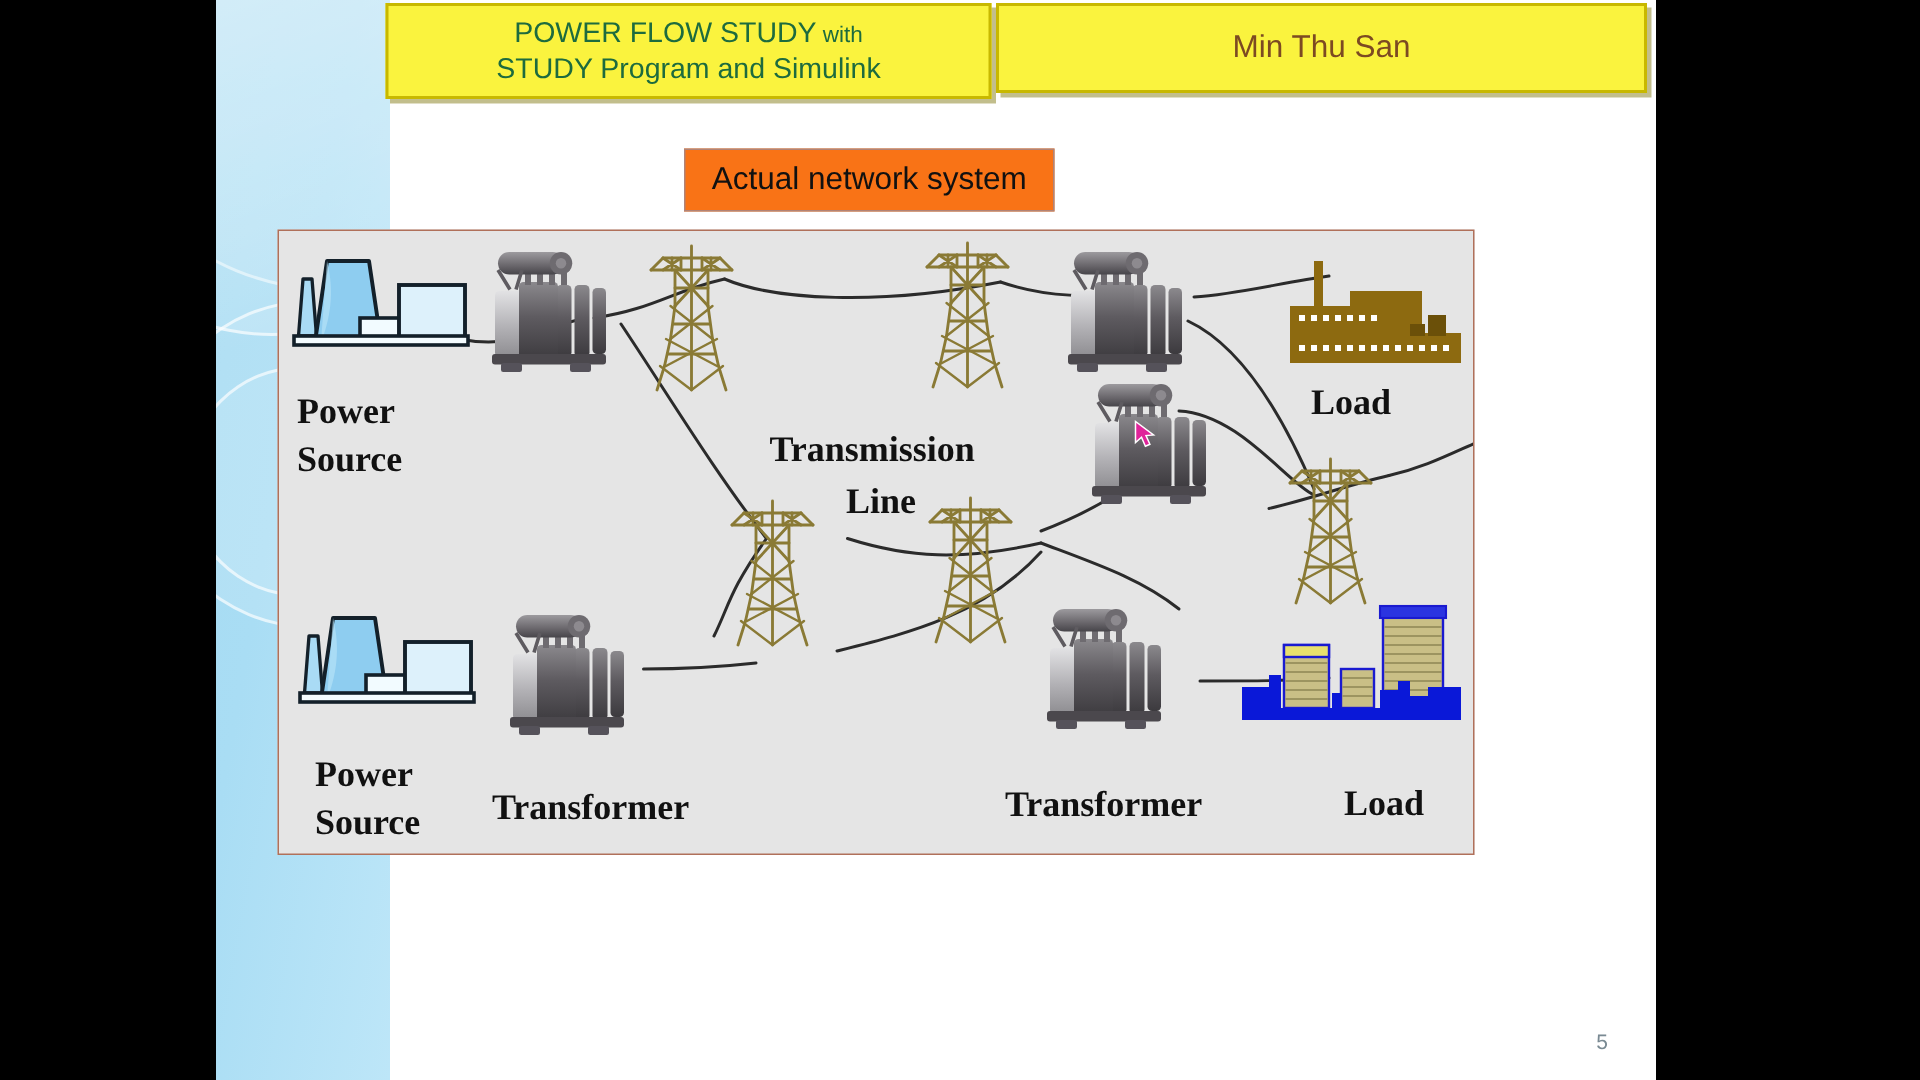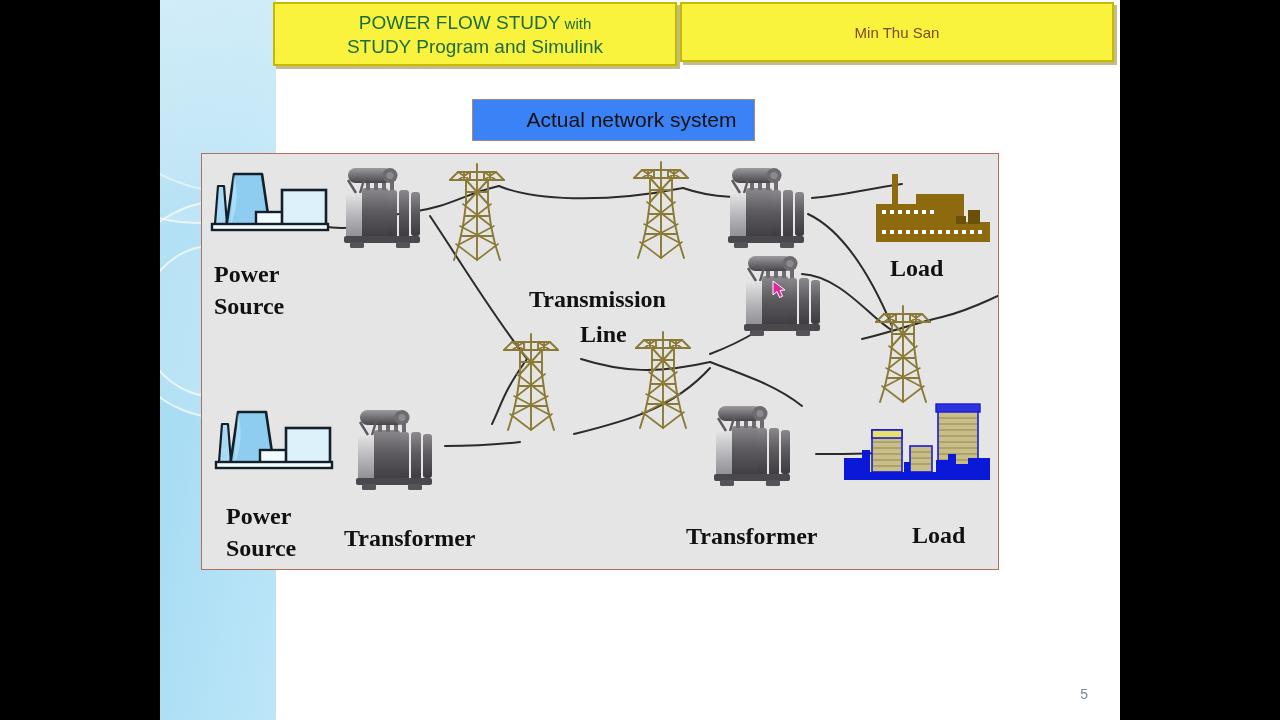--- a/index.html
+++ b/index.html
@@ -1,20 +1,20 @@
 <!DOCTYPE html>
 <html><head>
 <meta charset="utf-8">
 <style>
   html,body{margin:0;padding:0;background:#000;}
   body{width:1280px;height:720px;overflow:hidden;font-family:"Liberation Sans",sans-serif;}
   .stage{position:relative;width:1280px;height:720px;background:#000;}
 
   
-  .slide{position:absolute;left:160px;top:0;width:960px;height:720px;background:#ffffff;overflow:hidden;}
+  .slide{position:absolute;left:144px;top:0;width:960px;height:720px;background:#ffffff;overflow:hidden;}
 
   
   .deco-band{position:absolute;left:0;top:0;width:116px;height:720px;
     background:linear-gradient(100deg,#a5dbf2 0%,#a9ddf4 40%,#bde6f8 100%);overflow:hidden;}
   .deco-arc{position:absolute;border-radius:50%;border:2px solid rgba(255,255,255,.65);}
   .arc1{left:-110px;top:-70px;width:290px;height:290px;background:rgba(255,255,255,.16);}
   .arc2{left:-90px;top:-140px;width:330px;height:330px;background:rgba(255,255,255,.10);border-color:rgba(255,255,255,.5);}
   .arc3{left:-46px;top:200px;width:215px;height:215px;background:rgba(255,255,255,.13);}
   .arc4{left:-20px;top:244px;width:150px;height:150px;background:rgba(255,255,255,.10);}
   .deco-wash{position:absolute;left:0;top:0;width:116px;height:300px;background:linear-gradient(160deg,rgba(255,255,255,.35),rgba(255,255,255,0) 70%);}
@@ -22,25 +22,25 @@
     opacity:.22;color:#ffffff;font-size:12px;letter-spacing:1px;}
 
   
   .banner{position:absolute;background:#faf33e;border:2px solid #c8b800;
      box-shadow:3px 3px 0 rgba(120,110,0,.45);}
   .banner-main{left:113px;top:2px;width:400px;height:60px;display:flex;flex-direction:column;
      align-items:center;justify-content:center;}
   .banner-main .t-line{color:#1d6b3e;font-size:19px;line-height:23px;white-space:nowrap;}
   .banner-main .t-line .small{font-size:15px;}
   .banner-side{left:520px;top:2px;width:430px;height:56px;display:flex;align-items:center;justify-content:center;}
-  .banner-side .author{color:#7c4a22;font-size:15px;}
+  .banner-side .author{color:#7c4a22;font-size:21px;}
 
   
   .subtitle-box{position:absolute;left:312px;top:99px;width:245px;height:40px;border:1.5px solid #b08377;
-     background:#3b82f6;display:flex;align-items:center;justify-content:center;padding-left:36px;}
+     background:#f97316;display:flex;align-items:center;justify-content:center;}
   .subtitle-box span{font-size:21px;color:#111;}
 
   
   .diagram{position:absolute;left:41px;top:153px;width:796px;height:415px;border:1.5px solid #b0705a;background:#e5e5e5;}
   .diagram svg{display:block;}
 
   .page-num{position:absolute;right:32px;bottom:18px;color:#7a8a93;font-size:14px;}
 
   
   .cursor{position:absolute;left:612px;top:280px;width:16px;height:20px;}

